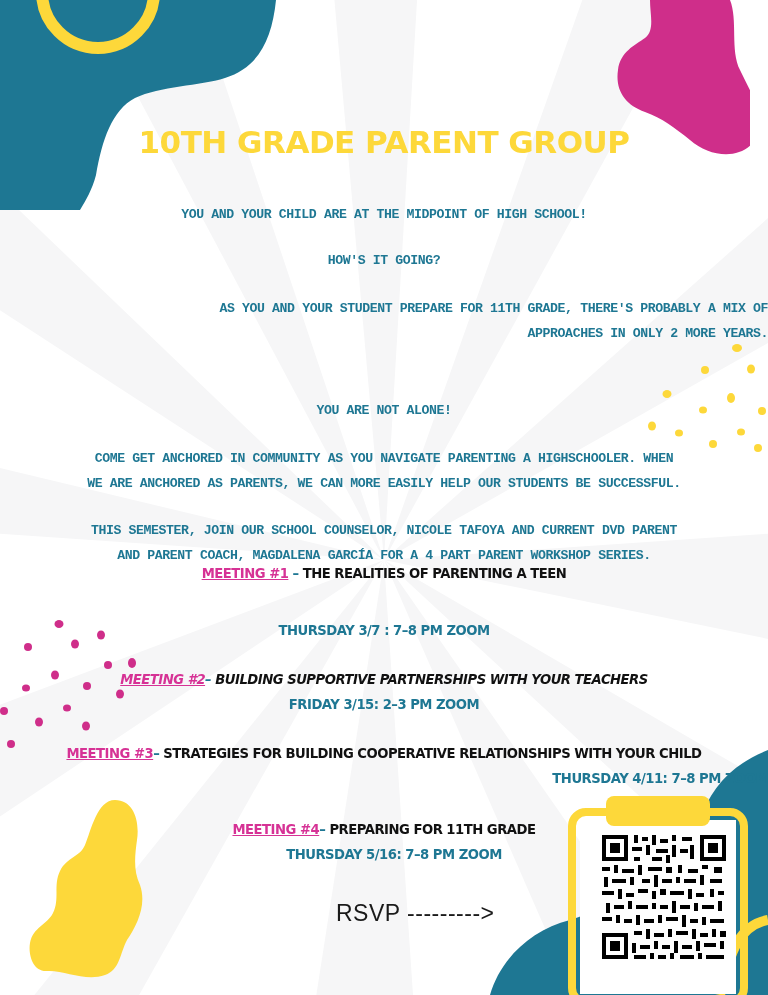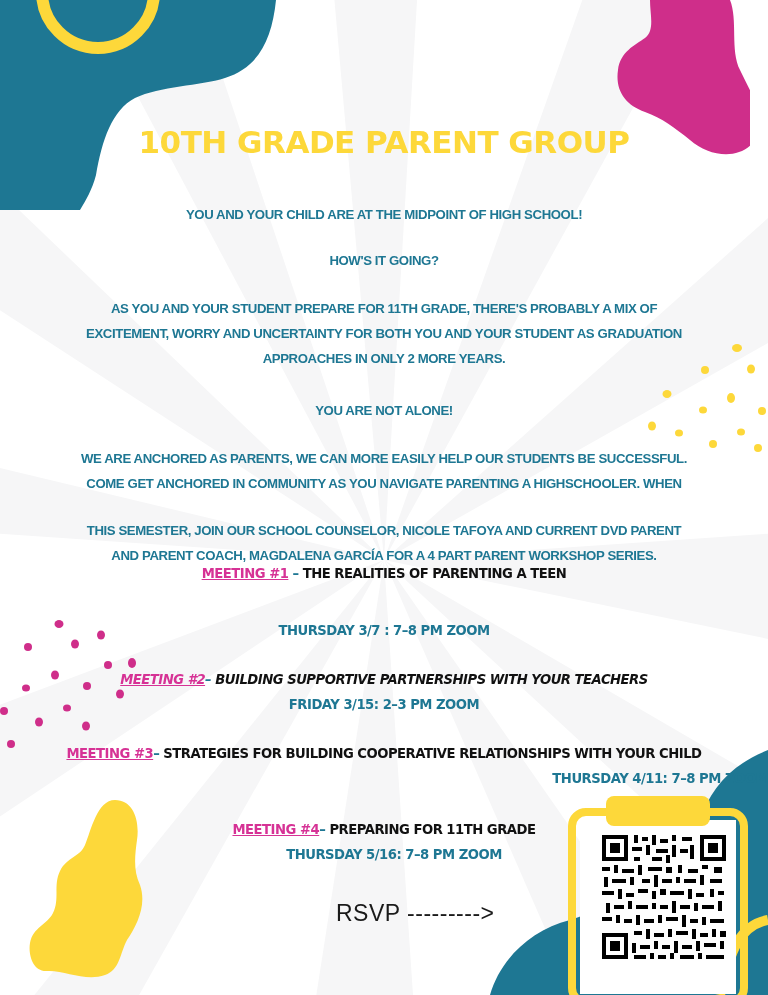--- a/index.html
+++ b/index.html
@@ -43,21 +43,21 @@
       font-size: 31px;
       letter-spacing: -0.5px;
       text-transform: uppercase;
     }
     .para {
       position: absolute;
       left: 0;
       width: 768px;
       text-align: center;
       color: #1e7793;
-      font-family: Liberation Sans, sans-serif;
+      font-family: Liberation Mono, monospace;
       font-stretch: condensed;
       font-weight: bold;
       font-size: 13.2px;
       line-height: 25px;
       letter-spacing: -0.4px;
       text-transform: uppercase;
     }
     .meeting-line {
       position: absolute;
       left: 0;
@@ -179,31 +179,30 @@
   <path d="M278,0 L278,245 L0,245 C10,210 40,180 80,170 C110,162 120,140 150,125 C175,112 200,100 210,70 C220,40 240,15 278,0 Z" fill="#1e7793"></path>
   <path d="M278,170 C250,175 240,200 230,245" fill="none" stroke="#fdd83a" stroke-width="10"></path>
 </svg>
 
 <div class="content">
   <div class="title">10TH GRADE PARENT GROUP</div>
 
   <div class="para" style="top:202px;">YOU AND YOUR CHILD ARE AT THE MIDPOINT OF HIGH SCHOOL!</div>
   <div class="para" style="top:248px;">HOW'S IT GOING?</div>
 
-  <div class="para" style="top:296px;">
+  <div class="para" style="top:296px;text-align:right;">
     <div>AS YOU AND YOUR STUDENT PREPARE FOR 11TH GRADE, THERE'S PROBABLY A MIX OF</div>
-    <div>EXCITEMENT, WORRY AND UNCERTAINTY FOR BOTH YOU AND YOUR STUDENT AS GRADUATION</div>
     <div>APPROACHES IN ONLY 2 MORE YEARS.</div>
   </div>
 
   <div class="para" style="top:398px;">YOU ARE NOT ALONE!</div>
 
   <div class="para" style="top:446px;">
+    <div>COME GET ANCHORED IN COMMUNITY AS YOU NAVIGATE PARENTING A HIGHSCHOOLER. WHEN</div>
     <div>WE ARE ANCHORED AS PARENTS, WE CAN MORE EASILY HELP OUR STUDENTS BE SUCCESSFUL.</div>
-    <div>COME GET ANCHORED IN COMMUNITY AS YOU NAVIGATE PARENTING A HIGHSCHOOLER. WHEN</div>
   </div>
 
   <div class="para" style="top:518px;">
     <div>THIS SEMESTER, JOIN OUR SCHOOL COUNSELOR, NICOLE TAFOYA AND CURRENT DVD PARENT</div>
     <div>AND PARENT COACH, MAGDALENA GARCÍA FOR A 4 PART PARENT WORKSHOP SERIES.</div>
   </div>
 
   <div class="meeting-line" style="top:564px;">
     <span class="meeting-label">MEETING #1</span><span class="meeting-sep"> – </span><span class="meeting-topic">THE REALITIES OF PARENTING A TEEN</span>
   </div>

